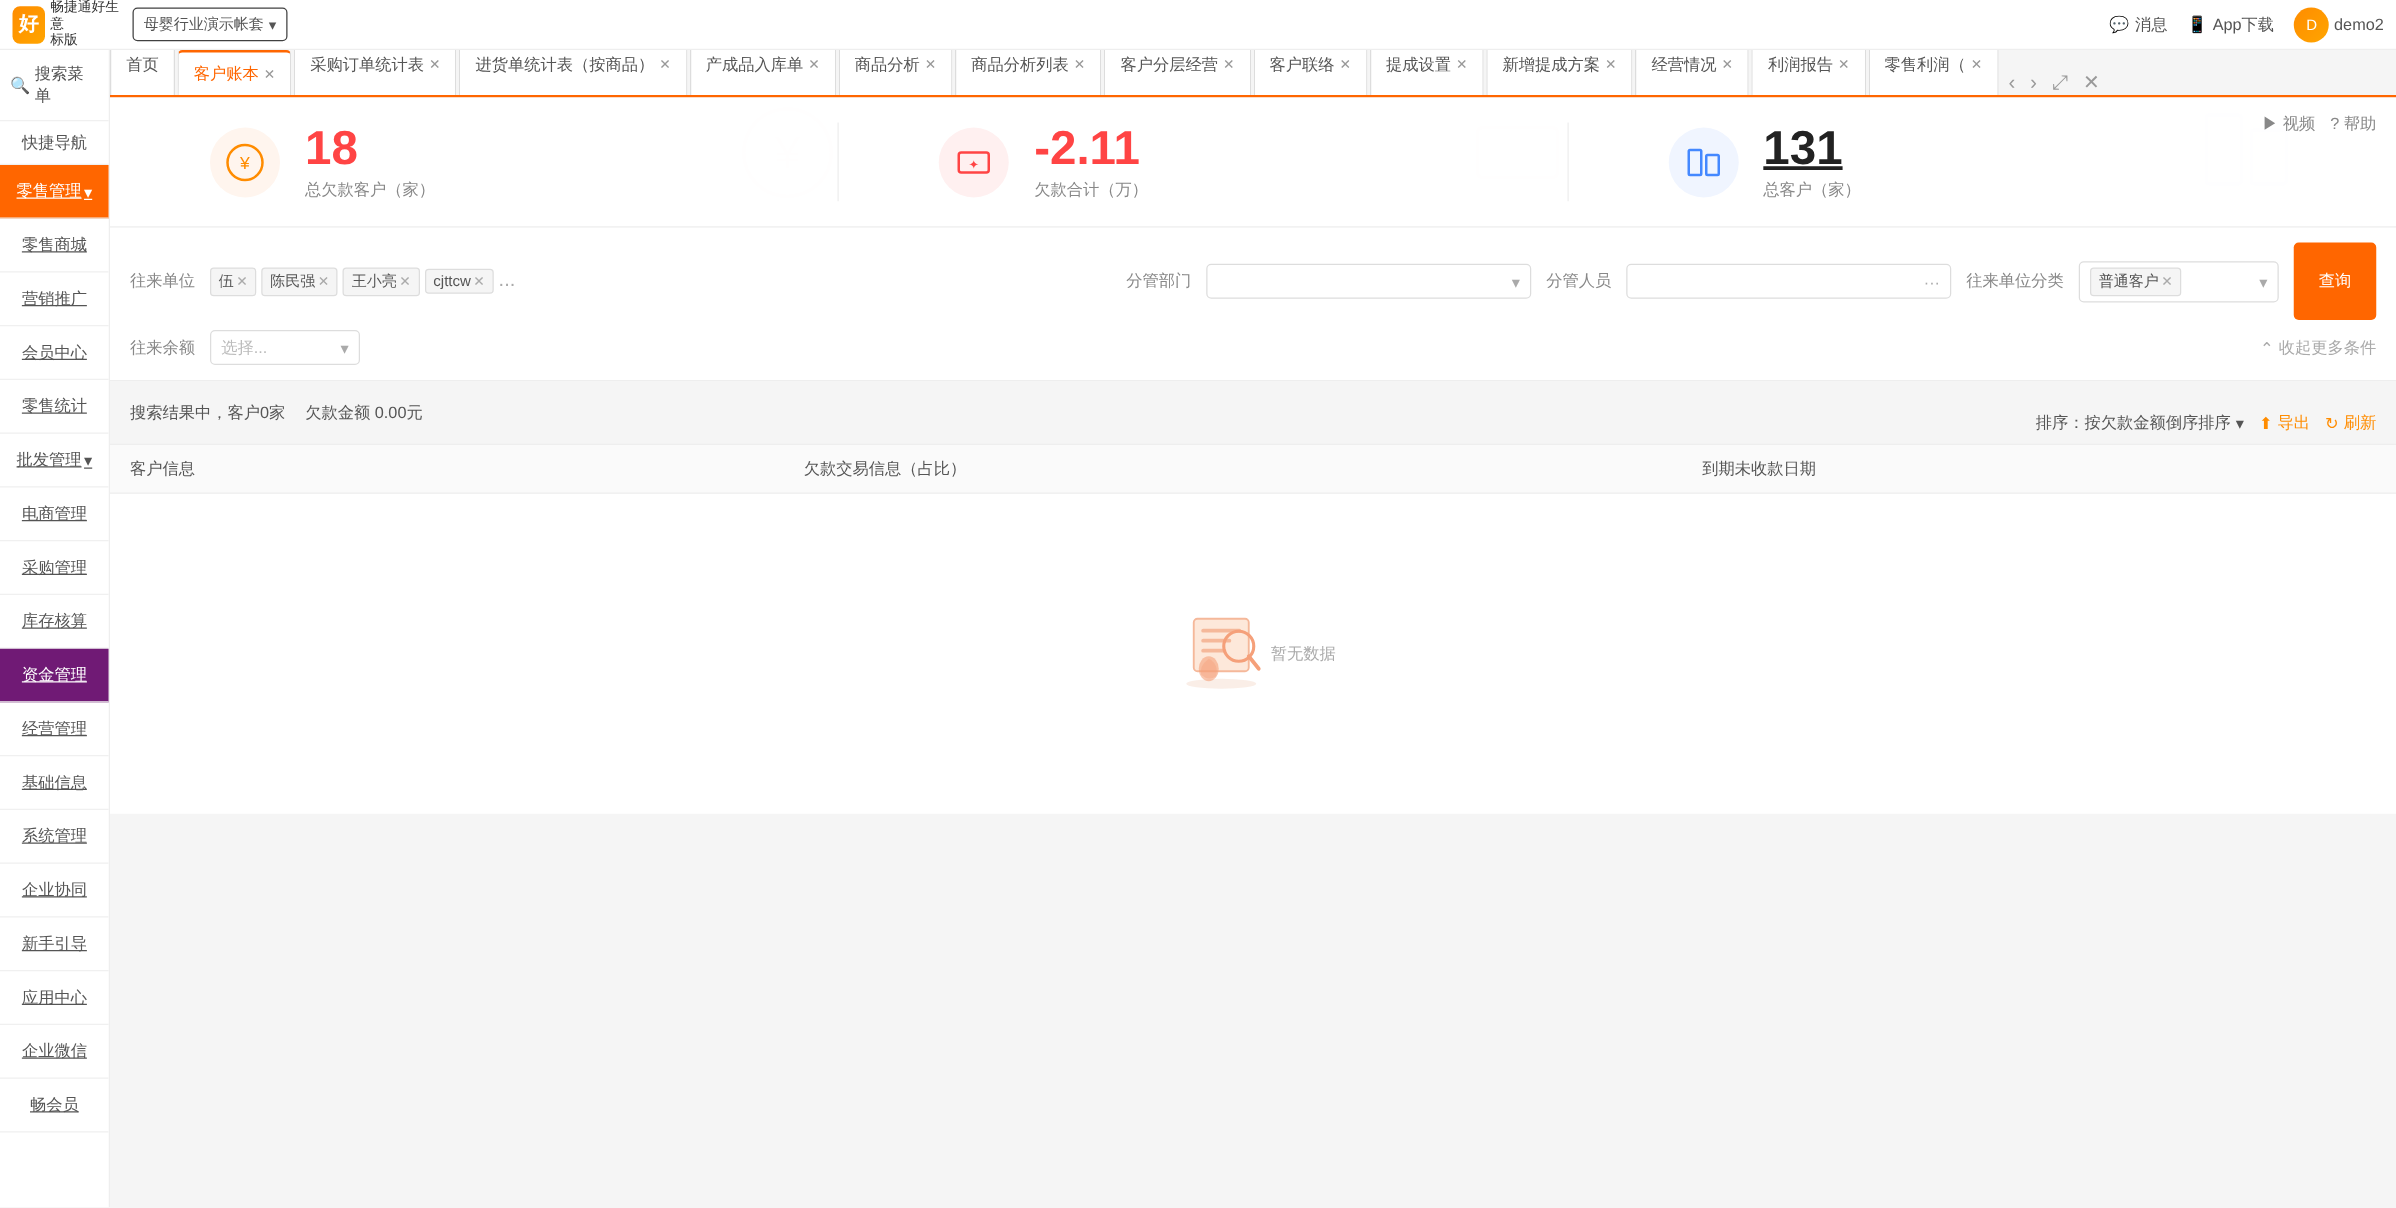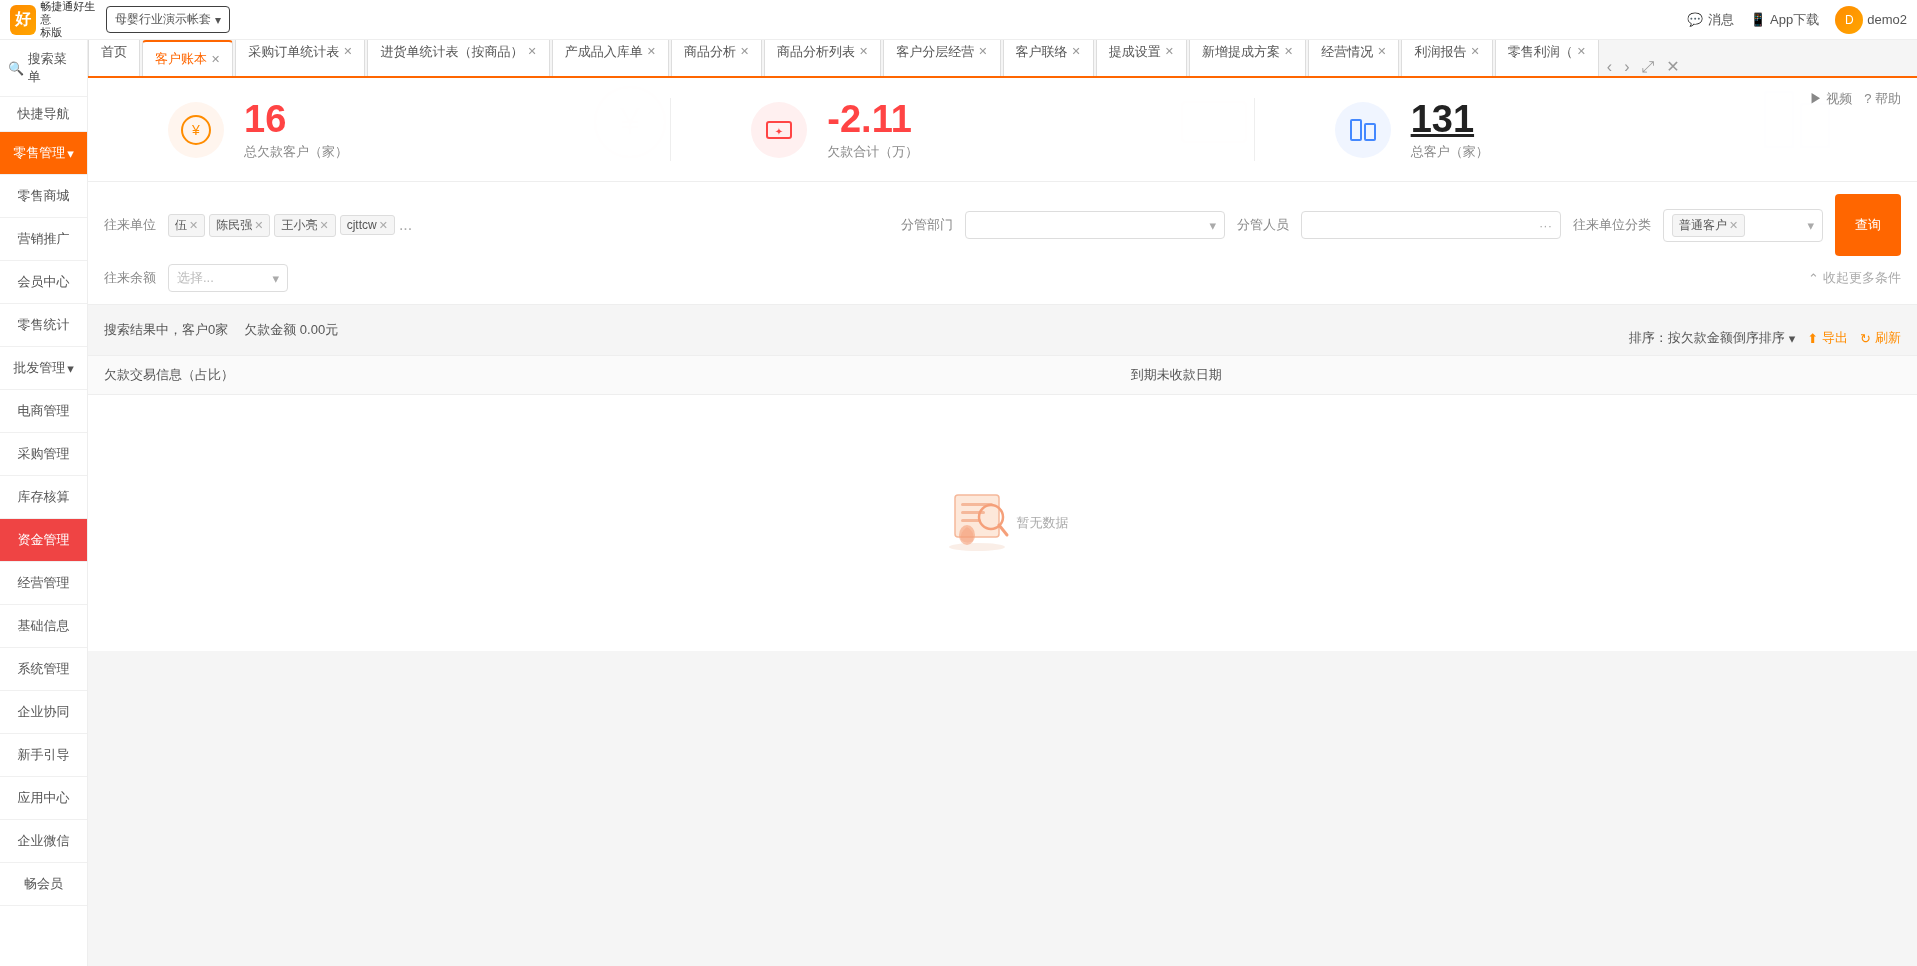--- a/index.html
+++ b/index.html
@@ -84,20 +84,21 @@
       display: flex; align-items: center; justify-content: center;
       border-bottom: 1px solid #f0f0f0;
     }
     .sidebar-item {
       padding: 12px 8px;
       font-size: 13px;
       color: #555;
       cursor: pointer;
       text-align: center;
       border-bottom: 1px solid #f0f0f0;
+      text-decoration: underline;
     }
     .sidebar-item.active {
       background: #ff6600;
       color: white;
       position: relative;
     }
     .sidebar-item.has-arrow { display: flex; align-items: center; justify-content: center; gap: 2px; }
 
     
     .content-area {
@@ -443,21 +444,21 @@
     </div>
     <div class="sidebar-item">
       <span>电商管理</span>
     </div>
     <div class="sidebar-item">
       <span>采购管理</span>
     </div>
     <div class="sidebar-item">
       <span>库存核算</span>
     </div>
-    <div class="sidebar-item" style="background:#ef4444;color:white;">
+    <div class="sidebar-item" style="background:#701a75;color:white;">
       <span>资金管理</span>
     </div>
     <div class="sidebar-item">
       <span>经营管理</span>
     </div>
     <div class="sidebar-item">
       <span>基础信息</span>
     </div>
     <div class="sidebar-item">
       <span>系统管理</span>
@@ -559,21 +560,21 @@
         </div>
 
         <div class="stat-group">
           <div class="stat-circle-icon orange">
             <svg width="32" height="32" viewBox="0 0 32 32" fill="none">
               <circle cx="16" cy="16" r="14" stroke="#ff8c00" stroke-width="2" fill="none"></circle>
               <text x="16" y="21" text-anchor="middle" font-size="14" fill="#ff8c00">¥</text>
             </svg>
           </div>
           <div>
-            <div class="stat-num red">16</div>
+            <div class="stat-num red">18</div>
             <div class="stat-sub">总欠款客户（家）</div>
           </div>
           <div class="stat-bg-icon">
             <svg width="80" height="80" viewBox="0 0 80 80" opacity="0.07">
               <circle cx="40" cy="40" r="35" stroke="#ff8c00" stroke-width="3" fill="none"></circle>
               <text x="40" y="52" text-anchor="middle" font-size="36" fill="#ff8c00">¥</text>
             </svg>
           </div>
         </div>
 
@@ -691,20 +692,21 @@
           </div>
           <div class="result-action">
             <span>↻</span>
             <span>刷新</span>
           </div>
         </div>
       </div>
 
       <div class="table-area">
         <div class="table-header">
+          <div class="th-1">客户信息</div>
           <div class="th-2">欠款交易信息（占比）</div>
           <div class="th-4">到期未收款日期</div>
         </div>
 
         <div class="empty-state">
           <svg class="empty-icon" viewBox="0 0 80 80" fill="none" xmlns="http://www.w3.org/2000/svg">
 
             <ellipse cx="40" cy="72" rx="28" ry="4" fill="#f5ddd0" opacity="0.5"></ellipse>
             <rect x="18" y="20" width="44" height="42" rx="3" fill="#fde8da" stroke="#f5b89a" stroke-width="1.5"></rect>
             <rect x="24" y="28" width="32" height="3" rx="1.5" fill="#f5b89a"></rect>

